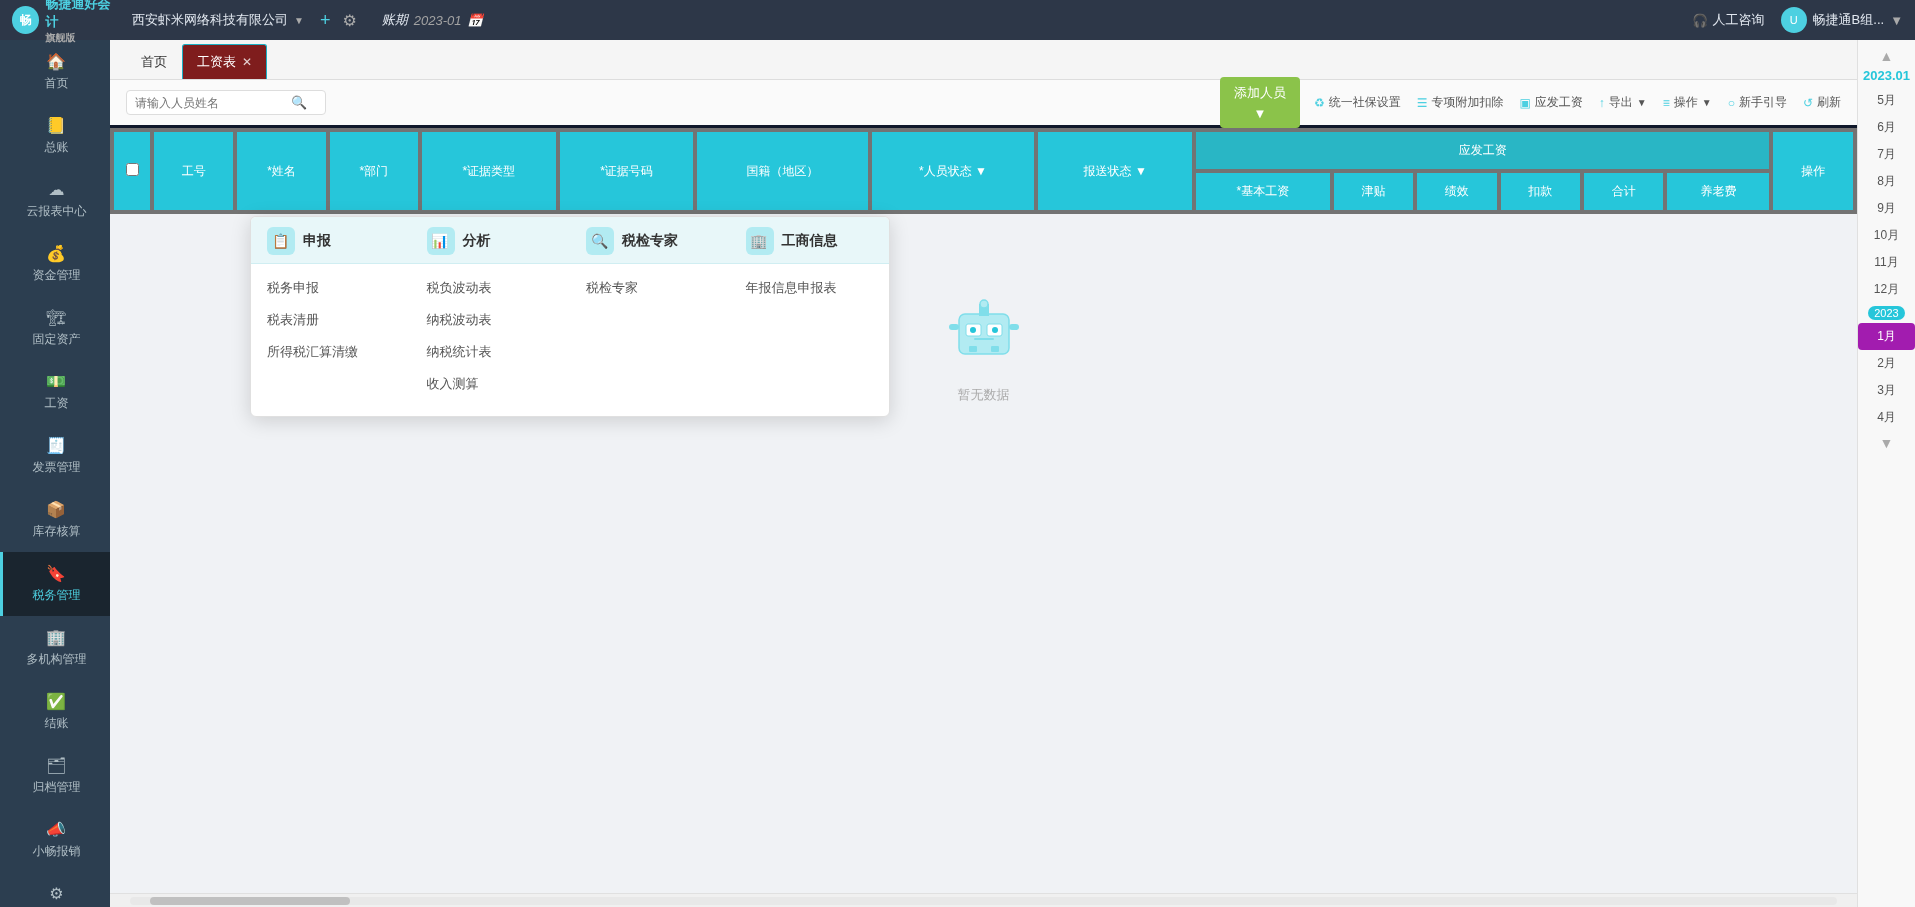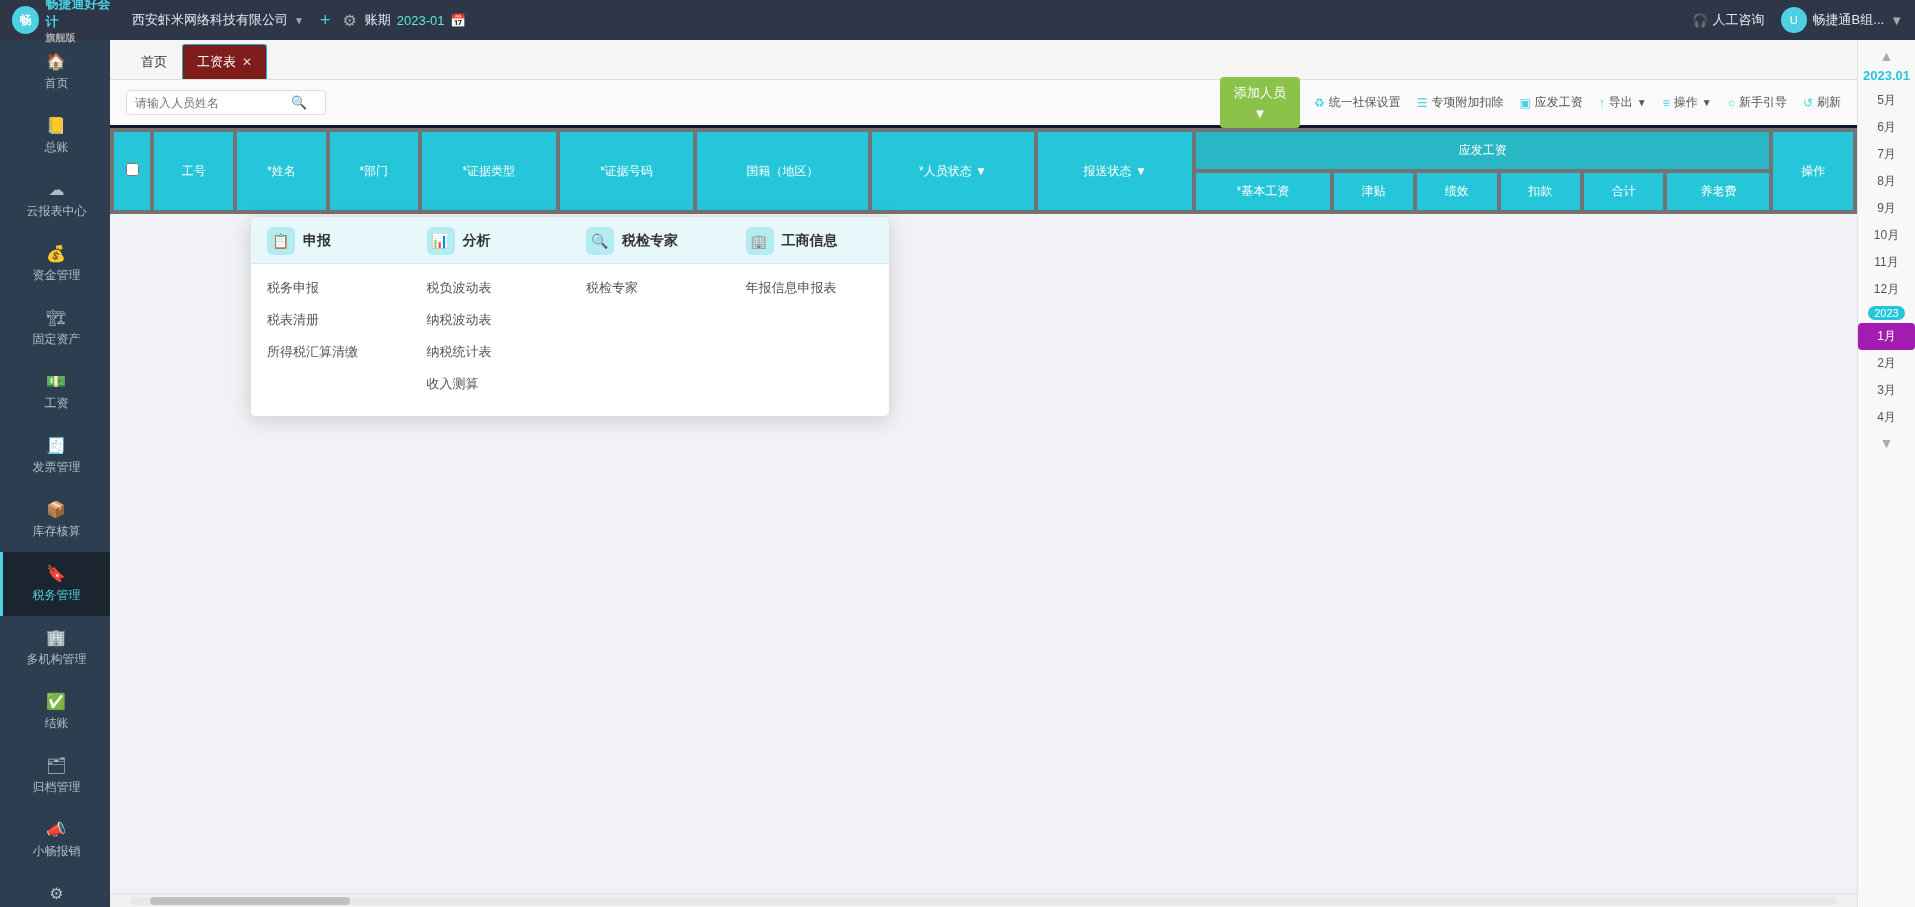--- a/index.html
+++ b/index.html
@@ -283,23 +283,23 @@
   <div class="topbar-company">
     <span>西安虾米网络科技有限公司</span>
     <span class="dropdown-arrow">▼</span>
   </div>
 
   <div class="topbar-actions">
     <span style="cursor:pointer;color:#4dd0e1;font-size:18px;">+</span>
     <span style="cursor:pointer;color:#aaa;font-size:16px;">⚙</span>
   </div>
 
-  <div class="topbar-period" style="margin-left:8px;">
+  <div class="topbar-period" style="margin-left:25px;font-style:italic;">
     <span>账期</span>
-    <span style="color:#5eead4;">2023-01</span>
+    <span style="color:#a3a3a3;">2023-01</span>
     <span style="color:#4dd0e1;cursor:pointer;">📅</span>
   </div>
 
   <div class="topbar-right">
     <div class="support">
       <span>🎧</span>
       <span>人工咨询</span>
     </div>
     <div class="user-info">
       <div class="user-avatar">U</div>
@@ -452,20 +452,38 @@
             <th>绩效</th>
             <th>扣款</th>
             <th>合计</th>
             <th>养老费</th>
           </tr>
         </thead>
         <tbody>
         </tbody>
       </table>
 
+      <div class="empty-state">
+        <svg width="80" height="80" viewBox="0 0 80 80">
+
+          <rect x="15" y="20" width="50" height="40" rx="6" fill="#b2ebf2" stroke="#80deea" stroke-width="1.5"></rect>
+          <rect x="22" y="30" width="15" height="12" rx="2" fill="white" stroke="#80deea" stroke-width="1"></rect>
+          <rect x="43" y="30" width="15" height="12" rx="2" fill="white" stroke="#80deea" stroke-width="1"></rect>
+          <rect x="25" y="52" width="8" height="6" rx="1" fill="#80deea"></rect>
+          <rect x="47" y="52" width="8" height="6" rx="1" fill="#80deea"></rect>
+          <rect x="5" y="30" width="10" height="6" rx="3" fill="#80deea"></rect>
+          <rect x="65" y="30" width="10" height="6" rx="3" fill="#80deea"></rect>
+          <circle cx="29" cy="36" r="3" fill="#26c6da"></circle>
+          <circle cx="51" cy="36" r="3" fill="#26c6da"></circle>
+          <rect x="30" y="44" width="20" height="2" rx="1" fill="#80deea"></rect>
+          <rect x="35" y="10" width="10" height="12" fill="#80deea"></rect>
+          <circle cx="40" cy="10" r="4" fill="#b2ebf2" stroke="#80deea" stroke-width="1.5"></circle>
+        </svg>
+        <span>暂无数据</span>
+      </div>
 
       <div class="dropdown-overlay">
         <div class="dropdown-menu">
           <div class="dropdown-menu-grid">
 
             <div>
               <div class="dropdown-section-header">
                 <div class="section-icon">📋</div>
                 <span>申报</span>
               </div>

